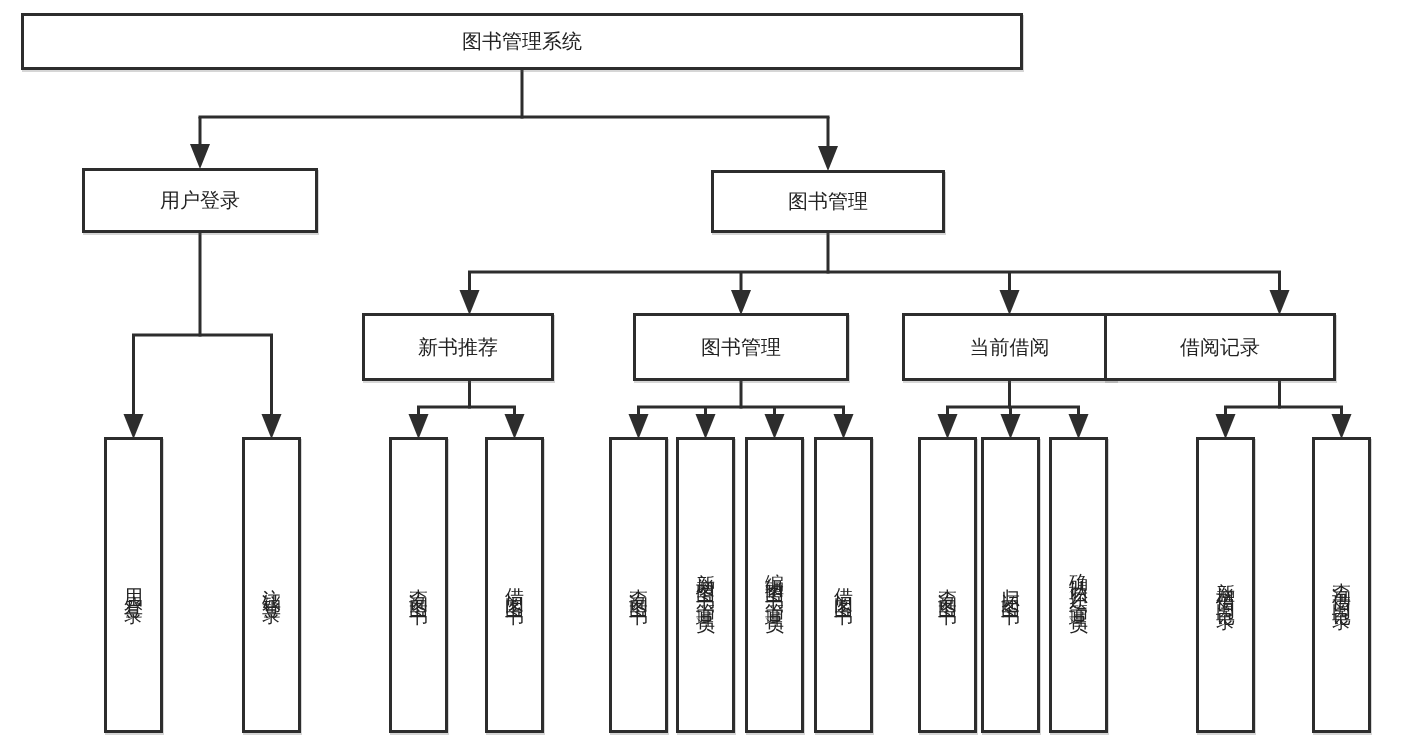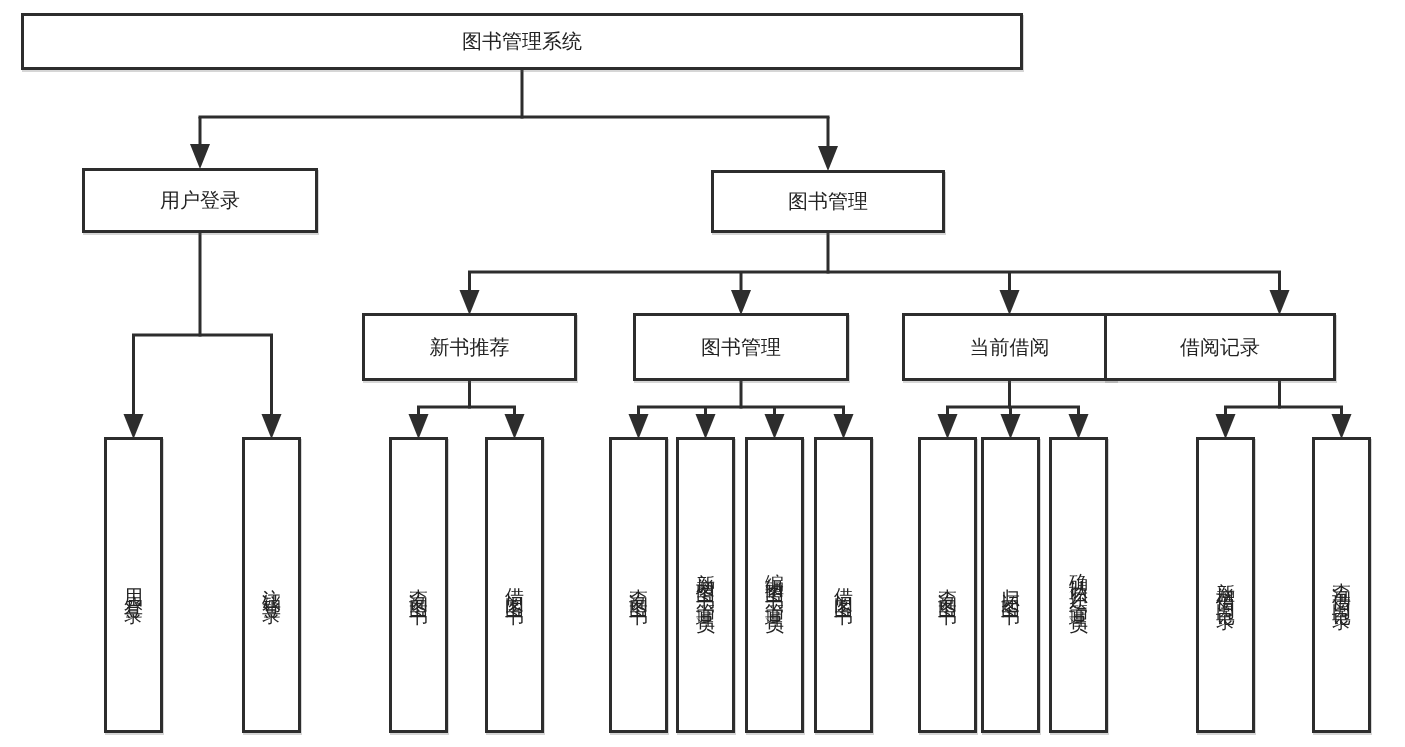--- a/index.html
+++ b/index.html
@@ -93,21 +93,21 @@
       <polygon points="1215.5,414 1235.5,414 1225.5,439"></polygon>
       <polygon points="1331.5,414 1351.5,414 1341.5,439"></polygon>
     </g>
   </svg>
 
   <div class="box" style="left:21px;top:13px;width:1002px;height:57px;">图书管理系统</div>
 
   <div class="box" style="left:82px;top:168px;width:236px;height:65px;">用户登录</div>
   <div class="box" style="left:711px;top:170px;width:234px;height:63px;">图书管理</div>
 
-  <div class="box" style="left:362px;top:313px;width:215px;height:68px;">新书推荐</div>
+  <div class="box" style="left:362px;top:313px;width:192px;height:68px;">新书推荐</div>
   <div class="box" style="left:633px;top:313px;width:216px;height:68px;">图书管理</div>
   <div class="box" style="left:902px;top:313px;width:215px;height:68px;">当前借阅</div>
   <div class="box" style="left:1104px;top:313px;width:232px;height:68px;">借阅记录</div>
 
   <div class="box leaf" style="left:104px;top:437px;width:59px;height:296px;">
     <span>用户登录</span>
   </div>
   <div class="box leaf" style="left:242px;top:437px;width:59px;height:296px;">
     <span>注销登录</span>
   </div>

